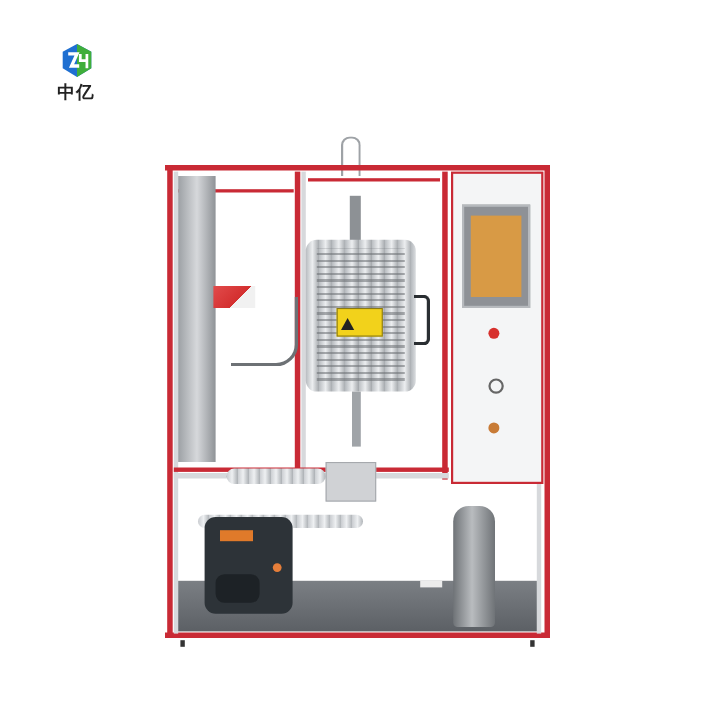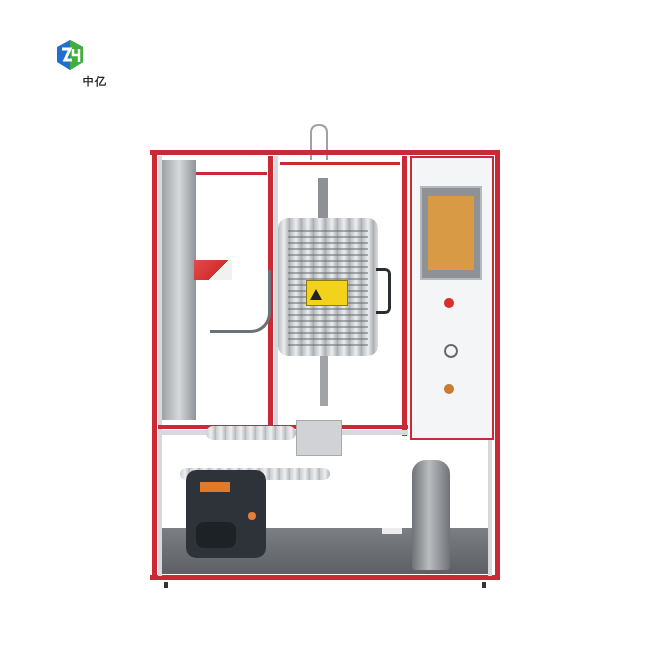--- a/index.html
+++ b/index.html
@@ -1,20 +1,20 @@
 <!DOCTYPE html>
 <html><head>
 <meta charset="utf-8">
 <style>
   html,body{margin:0;padding:0;background:#ffffff;}
   body{width:650px;height:650px;position:relative;overflow:hidden;font-family:"DejaVu Sans",sans-serif;}
   .abs{position:absolute;}
   .logo{left:52px;top:40px;width:40px;height:55px;}
   .logo-mark{left:4px;top:0;width:28px;height:30px;}
-  .logo-text{left:0;top:34px;width:40px;text-align:center;font-size:11px;color:#222;font-weight:bold;letter-spacing:1px;margin-left:23px;}
+  .logo-text{left:0;top:34px;width:40px;font-size:16px;color:#222;font-weight:bold;letter-spacing:1px;}
   
   .rail{background:#c92a35;}
   .alu{background:#d7d9dc;}
   .rail-h{height:5px;}
   .rail-v{width:5px;}
   .panel{background:#f4f5f6;border:2px solid #c92a35;}
   .screen{background:#8e9196;border:2px solid #b6b9bd;}
   .screen-in{background:#d89a45;}
   .btn{border-radius:50%;}
   .furnace{background:repeating-linear-gradient(90deg,#b8bcc0 0,#eceef0 6px,#a5a9ad 12px);border-radius:10px;}

